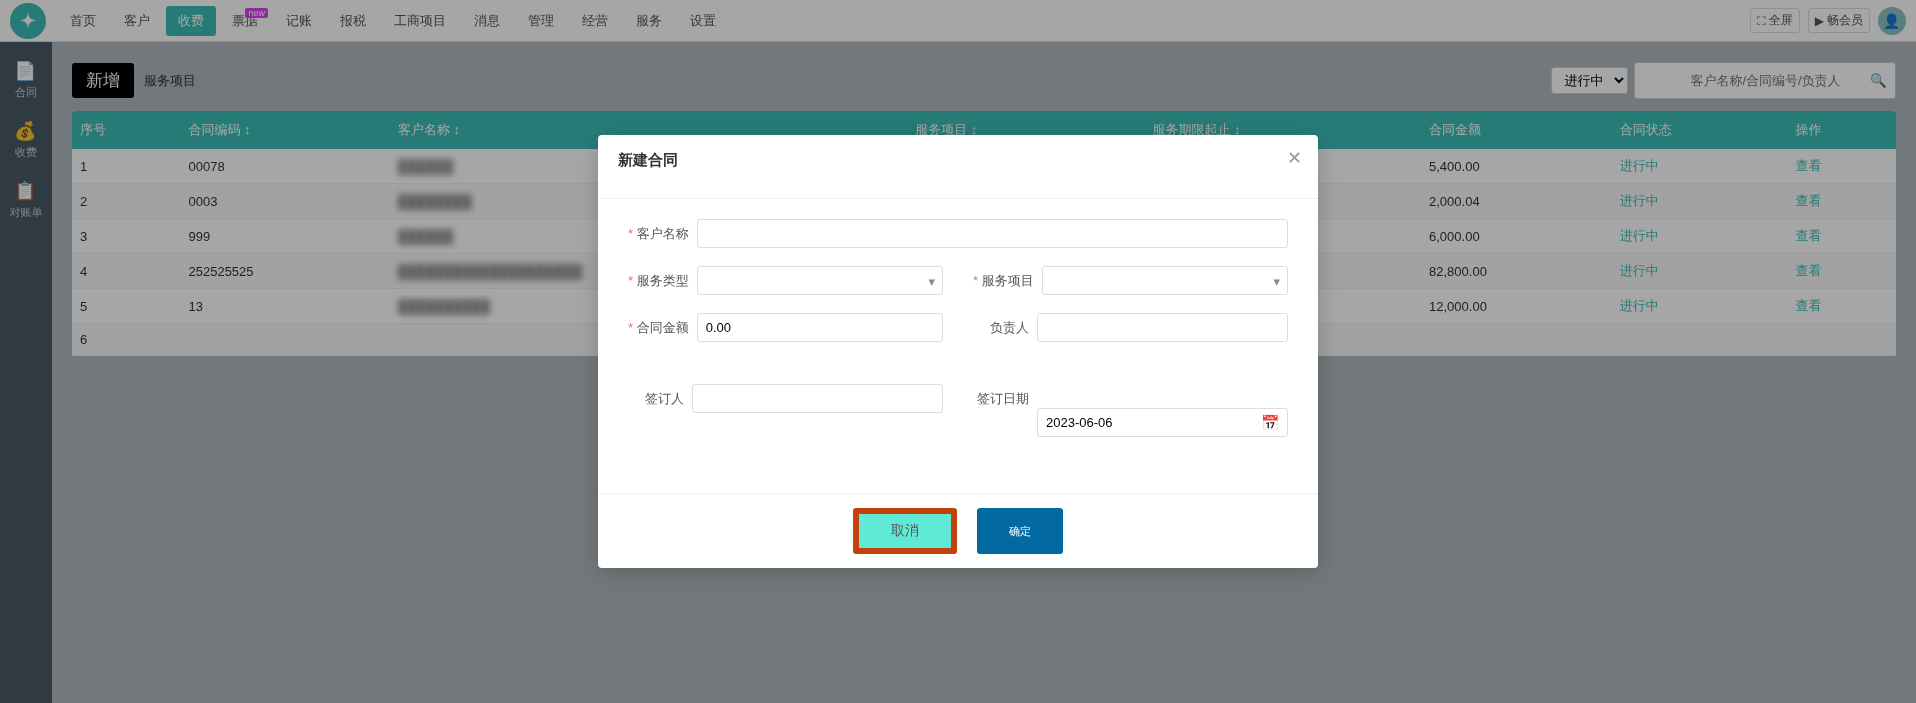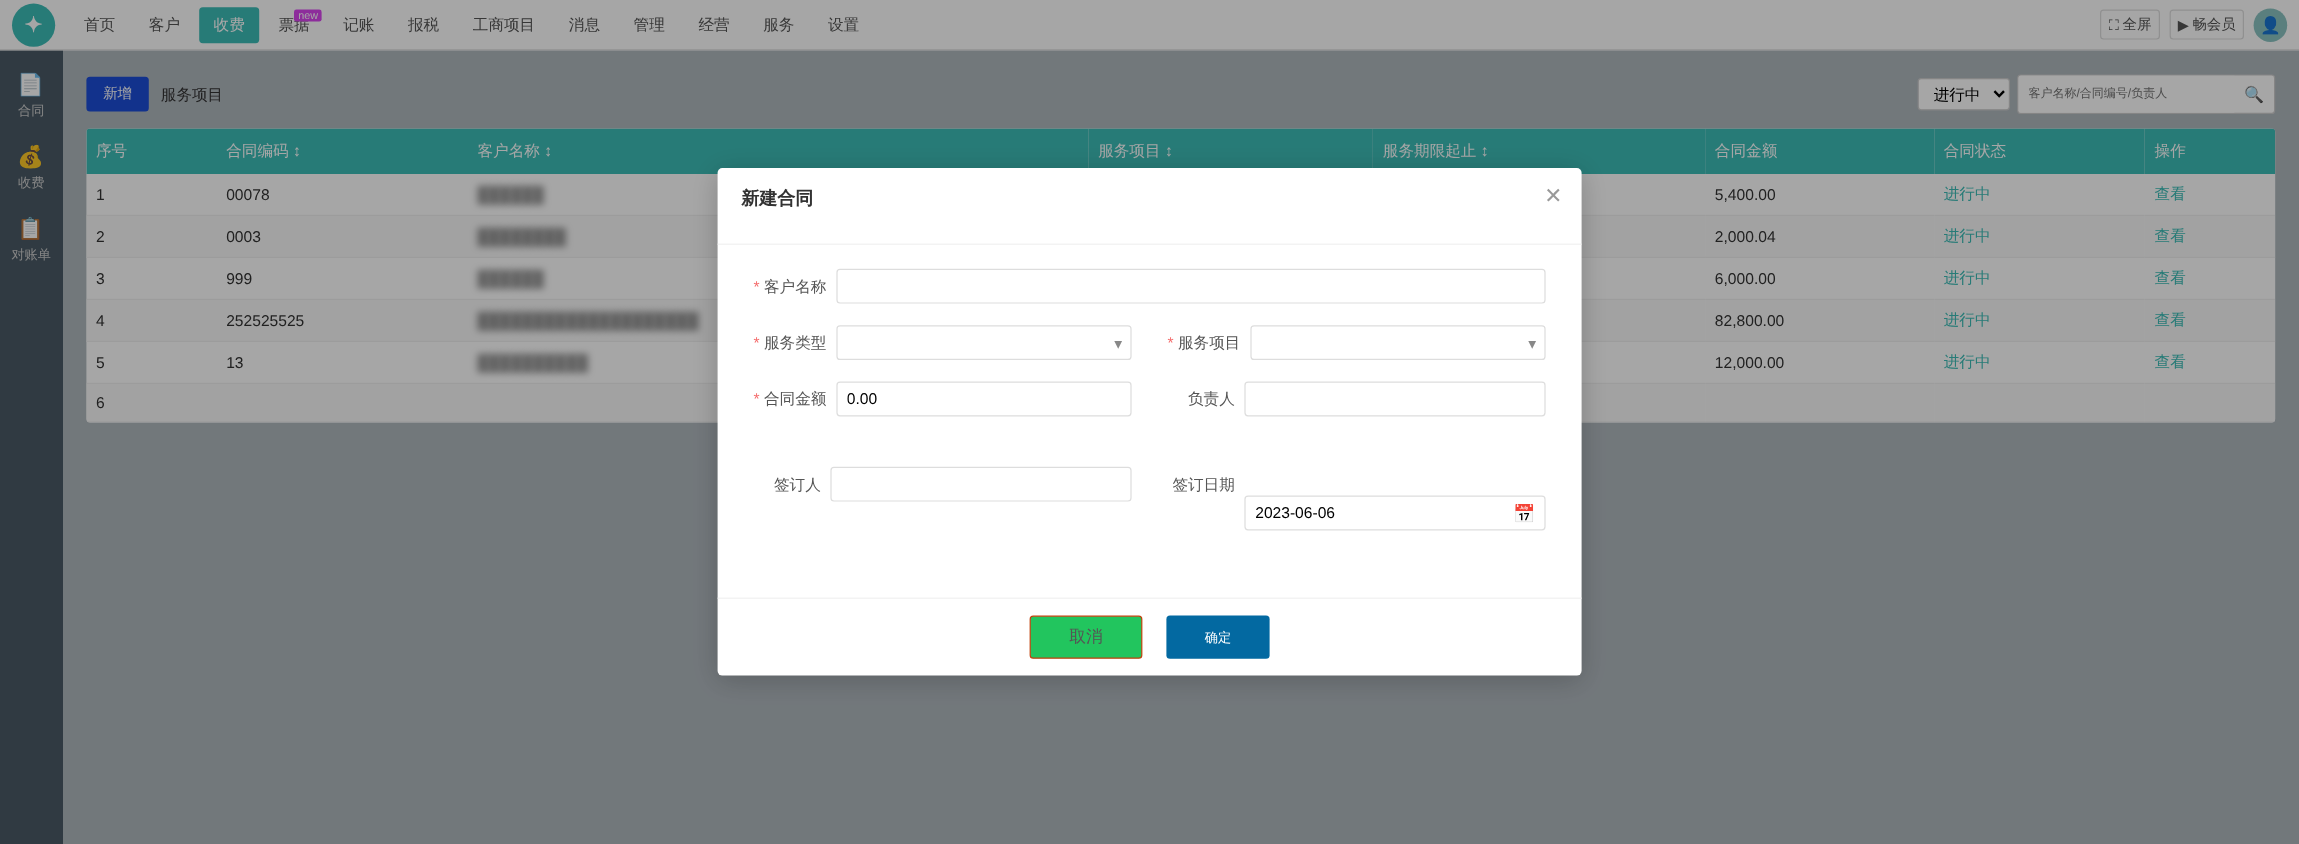--- a/index.html
+++ b/index.html
@@ -60,35 +60,35 @@
       margin-top: 42px; margin-left: 52px;
       padding: 20px; min-height: calc(100vh - 42px);
       background: #b0b8be;
     }
 
     
     .toolbar {
       display: flex; align-items: center; gap: 10px; margin-bottom: 12px;
     }
     .btn-new {
-      background: #1d4ed8; color: #fff; border: none;
-      padding: 6px 14px; border-radius: 3px; cursor: pointer; font-size: 12px;
+      background: #000000; color: #fff; border: none;
+      padding: 6px 14px; border-radius: 3px; cursor: pointer; font-size: 17px;
     }
     .toolbar-label { font-size: 13px; color: #333; }
     .toolbar-right { margin-left: auto; display: flex; align-items: center; gap: 6px; }
     .status-select {
       padding: 4px 8px; border: 1px solid #ccc; border-radius: 3px;
       font-size: 13px; background: #fff; cursor: pointer;
     }
     .search-box {
       display: flex; align-items: center;
       border: 1px solid #ccc; border-radius: 3px; background: #fff; overflow: hidden;
     }
     .search-box input {
-      border: none; outline: none; padding: 10px 8px; font-size: 10px; width: 180px;
+      border: none; outline: none; padding: 10px 8px; font-size: 13px; width: 180px; margin-left: 47px;
     }
     .search-box .search-btn {
       padding: 4px 8px; background: none; border: none; cursor: pointer; color: #888;
     }
 
     
     .table-container { background: #fff; border-radius: 3px; overflow: hidden; }
     table { width: 100%; border-collapse: collapse; }
     thead tr { background: #3dbdb7; color: #fff; }
     thead th {
@@ -155,22 +155,22 @@
     }
     .date-wrap .cal-icon {
       position: absolute; right: 8px; top: 50%; transform: translateY(-50%);
       color: #aaa; font-size: 15px; cursor: pointer;
     }
     .dialog-footer {
       padding: 14px 20px; border-top: 1px solid #f0f0f0;
       display: flex; justify-content: center; gap: 20px;
     }
     .btn-cancel {
-      padding: 8px 32px; border: 1px solid #c2410c;
-      background: #22c55e; border-radius: 3px; cursor: pointer; font-size: 14px; color: #555;
+      padding: 8px 32px; border: 6px solid #c2410c;
+      background: #5eead4; border-radius: 3px; cursor: pointer; font-size: 14px; color: #555;
     }
     .btn-confirm {
       padding: 8px 32px; border: none;
       background: #0369a1; color: #fff; border-radius: 3px; cursor: pointer; font-size: 11px;
     }
   </style>
 </head>
 <body>
 
 <div class="top-nav">

